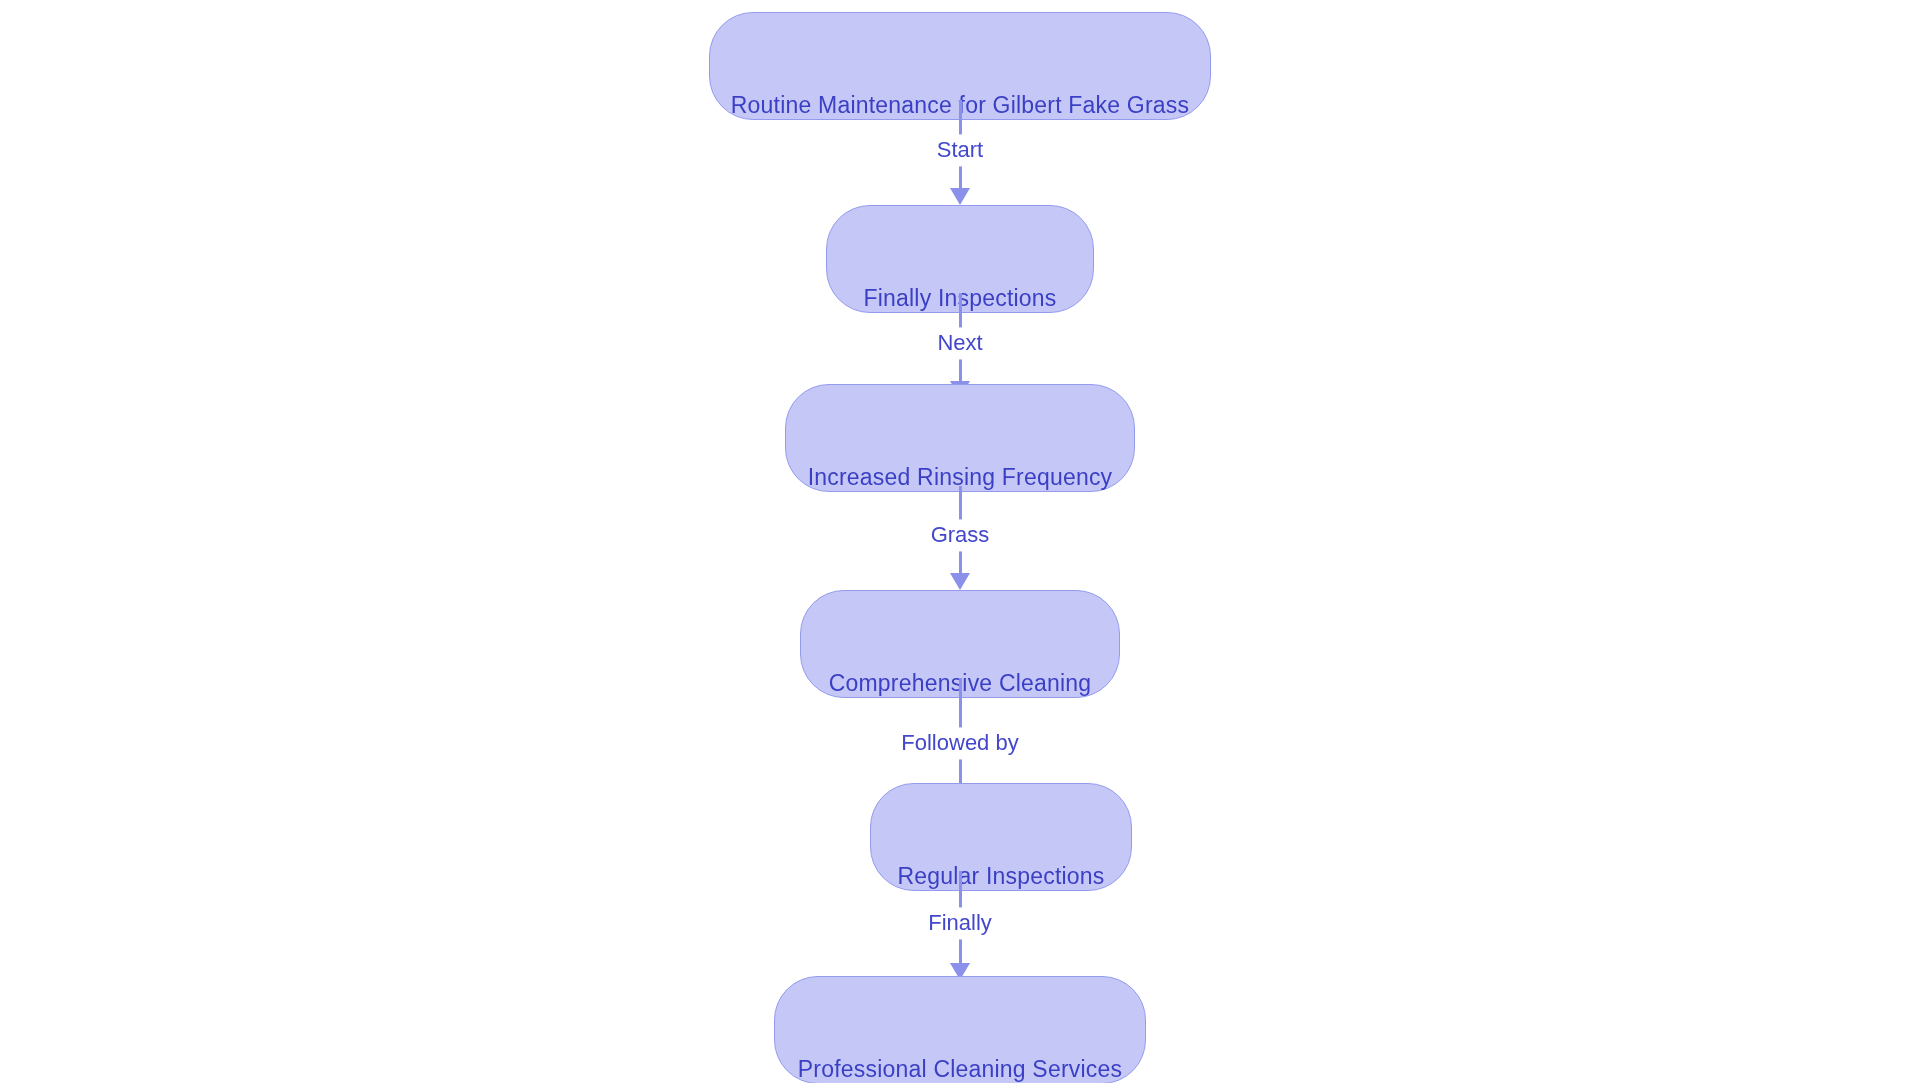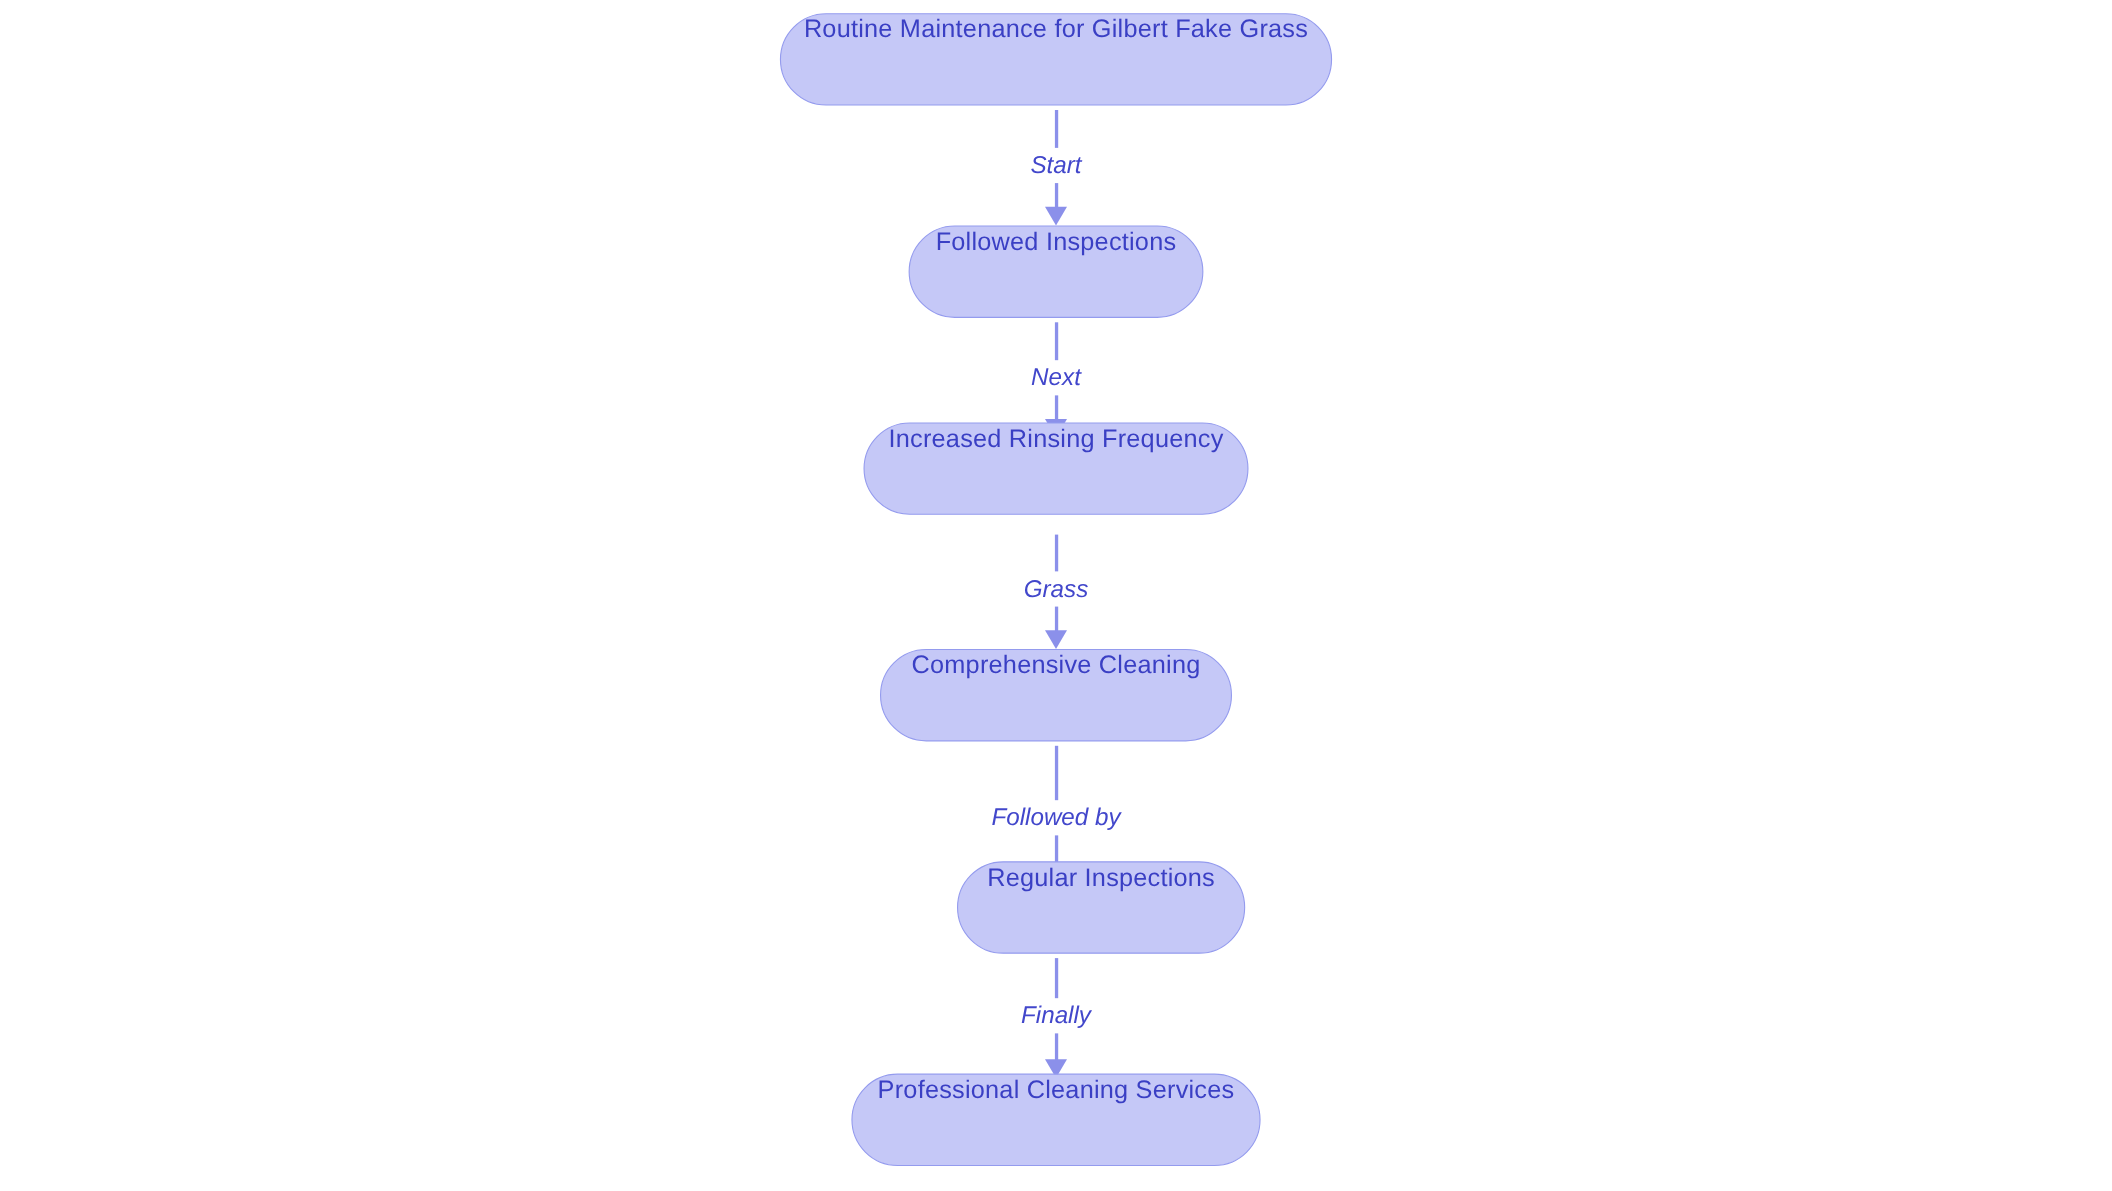--- a/index.html
+++ b/index.html
@@ -16,23 +16,23 @@
     position: relative;
     width: 1920px;
     height: 1083px;
     background: var(--bg);
     font-family: "Liberation Sans", sans-serif;
     overflow: hidden;
   }
   .flow-node {
     position: absolute;
     display: flex;
-    align-items: flex-start;
+    align-items: flex-end;
     justify-content: center;
-    height: 84px;
+    height: 108px;
     background: var(--node-fill);
     border: 1.5px solid var(--node-border);
     border-radius: 44px;
     color: var(--node-text);
     font-size: 23px;
     letter-spacing: 0.2px;
     text-align: center;
     white-space: nowrap;
   }
   .flow-edge {
@@ -63,21 +63,20 @@
   .edge-label {
     position: absolute;
     top: 50%;
     left: 50%;
     transform: translate(-50%, -58%);
     background: var(--bg);
     padding: 3px 10px;
     color: var(--edge-label);
     font-size: 22px;
     white-space: nowrap;
-    font-style: italic;
   }
   
   .n0 { left: 709px; top: 12px;  width: 502px; }
   .n1 { left: 826px; top: 205px; width: 268px; }
   .n2 { left: 785px; top: 384px; width: 350px; }
   .n3 { left: 800px; top: 590px; width: 320px; }
   .n4 { left: 870px; top: 783px; width: 262px; }
   .n5 { left: 774px; top: 976px; width: 372px; }
   
   .e0 { top: 100px; height: 105px; }
@@ -95,21 +94,21 @@
     <span>Routine Maintenance for Gilbert Fake Grass</span>
   </div>
 
   <div class="flow-edge e0">
     <div class="edge-line"></div>
     <div class="edge-arrowhead"></div>
     <span class="edge-label">Start</span>
   </div>
 
   <div class="flow-node n1">
-    <span>Followed Inspections</span>
+    <span>Finally Inspections</span>
   </div>
 
   <div class="flow-edge e1">
     <div class="edge-line"></div>
     <div class="edge-arrowhead"></div>
     <span class="edge-label">Next</span>
   </div>
 
   <div class="flow-node n2">
     <span>Increased Rinsing Frequency</span>

